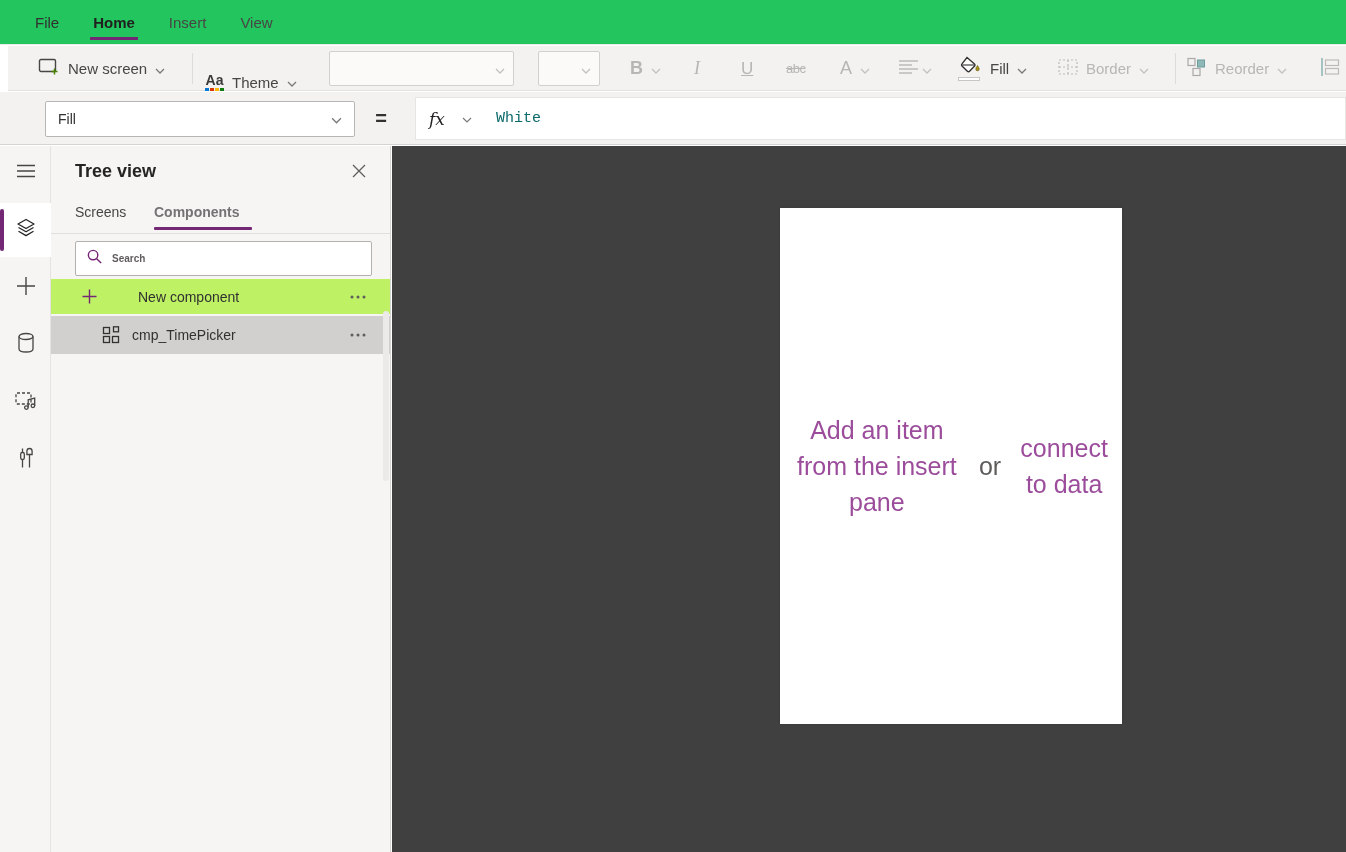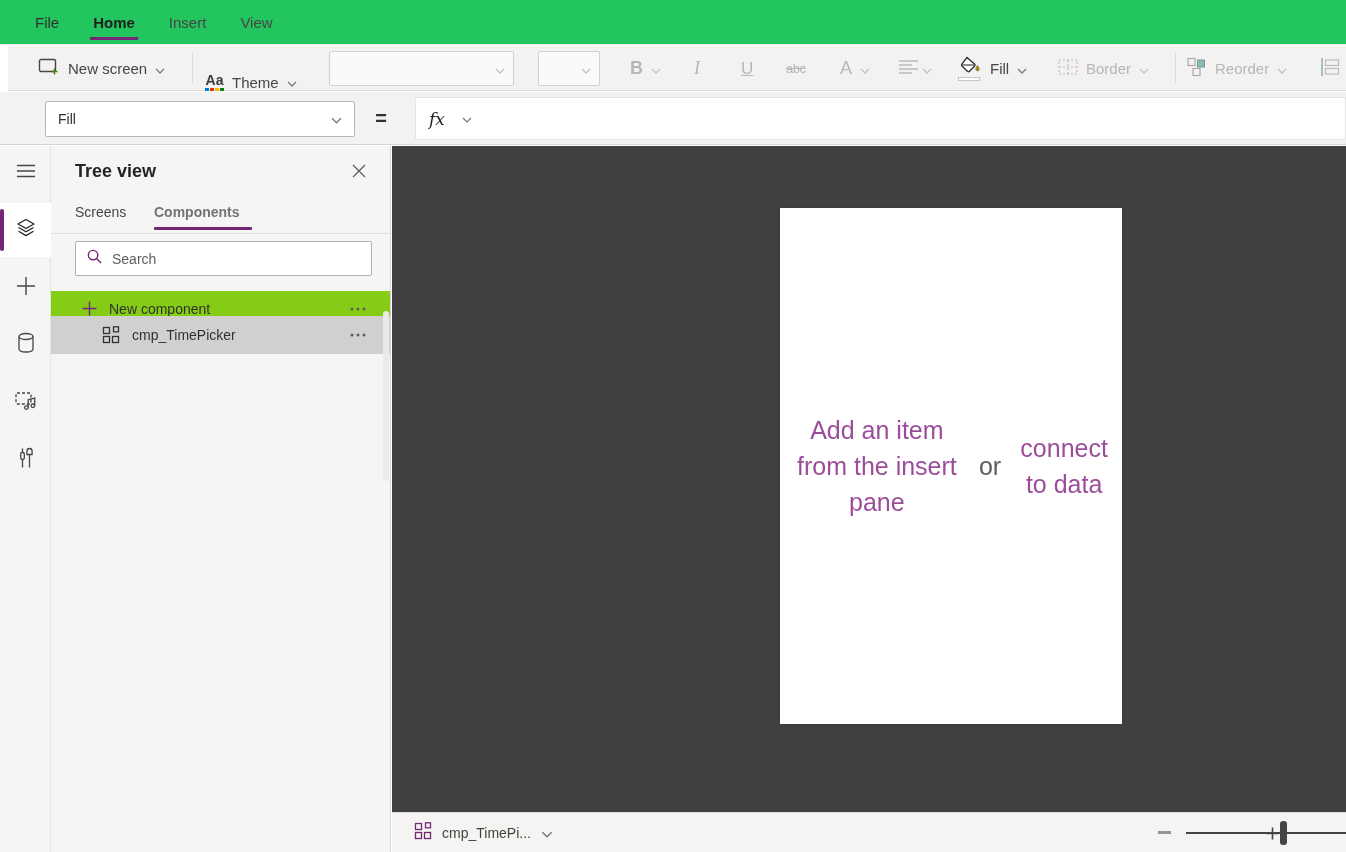--- a/index.html
+++ b/index.html
@@ -59,24 +59,24 @@
   
   .treepanel { position:absolute; top:146px; left:51px; bottom:0; width:340px; background:#f6f5f4; border-right:1px solid #d8d6d4; }
   .tv-title { position:absolute; left:24px; top:15px; font-size:18px; font-weight:bold; color:#252423; }
   .tv-close { position:absolute; right:20px; top:16px; width:22px; height:22px; display:flex; align-items:center; justify-content:center; color:#605e5c; }
   .tv-tab { position:absolute; top:58px; font-size:14px; color:#484644; }
   .tv-tab.selected { color:#737373; font-weight:bold; }
   .tab-underline { position:absolute; left:103px; top:81px; width:98px; height:3px; background:#742774; border-radius:1px; }
   .tabs-border { position:absolute; left:0; right:0; top:87px; height:1px; background:#e1dfdd; }
   .search-box { position:absolute; left:24px; top:95px; width:297px; height:35px; background:#fff; border:1px solid #b3b0ad;
                 border-radius:2px; display:flex; align-items:center; padding:0 10px; gap:9px; }
-  .search-box input { border:none; outline:none; flex:1; font-size:14px; color:#ef4444; background:transparent; font-family:"Liberation Sans", sans-serif; }
+  .search-box input { border:none; outline:none; flex:1; font-size:10px; color:#ef4444; background:transparent; font-family:"Liberation Sans", sans-serif;font-weight:bold; }
   .search-box input::placeholder { color:#605e5c; }
   .tv-row { position:absolute; left:0; right:0; display:flex; align-items:center; }
-  .row-newcomp { top:145px; height:35px; background:#84cc16; }
+  .row-newcomp { top:133px; height:35px; background:#bef264;gap:29px; }
   .row-cmp { top:170px; height:38px; background:#d2d0ce;padding-left:16px; }
   .tv-row .label { font-size:14px; color:#323130; }
   .dots { margin-left:auto; margin-right:24px; color:#605e5c; display:flex; }
   .scroll-thumb { position:absolute; right:1px; top:165px; width:6px; height:170px; background:#eceae8; border-radius:3px; }
 
   
   .canvas { position:absolute; top:146px; left:392px; right:0; bottom:0; background:#404040; }
   .artboard { position:absolute; left:388px; top:62px; width:342px; height:516px; background:#fff; box-shadow:0 0 3px rgba(0,0,0,0.12);
               display:flex; align-items:center; justify-content:center; }
   .empty-hint { display:flex; align-items:center; font-weight:300; font-size:25px; line-height:36px; }
@@ -246,20 +246,21 @@
           </svg></span>
     </div>
     <div class="equals">=</div>
     <div class="fx-box">
       <span class="fx-btn">
         <span class="fx-glyph">fx</span>
         <span class="chev"><svg width="10" height="6" viewBox="0 0 10 6">
               <path d="M1 1 L5 5 L9 1" fill="none" stroke="currentColor" stroke-width="1.2"></path>
             </svg></span>
       </span>
+      <input class="formula-input" value="White" style="">
     </div>
   </div>
 
   <div class="rail">
     <div class="rail-item" style="top:1px;">
       <span>
         <svg width="20" height="14" viewBox="0 0 20 14" stroke="#484644" stroke-width="1.5">
             <path d="M1 1.5 h18 M1 7 h18 M1 12.5 h18"></path>
           </svg>
       </span>
@@ -378,38 +379,14 @@
   <div class="canvas">
     <div class="artboard">
       <div class="empty-hint">
         <span class="hint-link hint-left">Add an item from the insert pane</span>
         <span class="hint-or">or</span>
         <span class="hint-link hint-right">connect to data</span>
       </div>
     </div>
   </div>
 
-  <div class="statusbar">
-    <div class="sb-left">
-      <span>
-        <svg width="18" height="18" viewBox="0 0 18 18" fill="none" stroke="#742774" stroke-width="1.3">
-            <rect x="1.5" y="1.5" width="6" height="6"></rect>
-            <rect x="1.5" y="10.5" width="6" height="6"></rect>
-            <rect x="10.5" y="10.5" width="6" height="6"></rect>
-            <rect x="11.5" y="0.8" width="5" height="5"></rect>
-          </svg>
-      </span>
-      <span class="sb-name">cmp_TimePi...</span>
-      <span class="chev"><svg width="12" height="7" viewBox="0 0 10 6">
-            <path d="M1 1 L5 5 L9 1" fill="none" stroke="currentColor" stroke-width="1.2"></path>
-          </svg></span>
-    </div>
-    <div class="sb-zoom-minus"></div>
-    <div class="sb-zoom-track"></div>
-    <div class="sb-zoom-plus">
-      <svg width="13" height="13" viewBox="0 0 13 13" stroke="currentColor" stroke-width="1.6">
-          <path d="M6.5 0.5 V12.5 M0.5 6.5 H12.5"></path>
-        </svg>
-    </div>
-    <div class="sb-zoom-thumb"></div>
-  </div>
 
 </div>
 
 </body></html>

